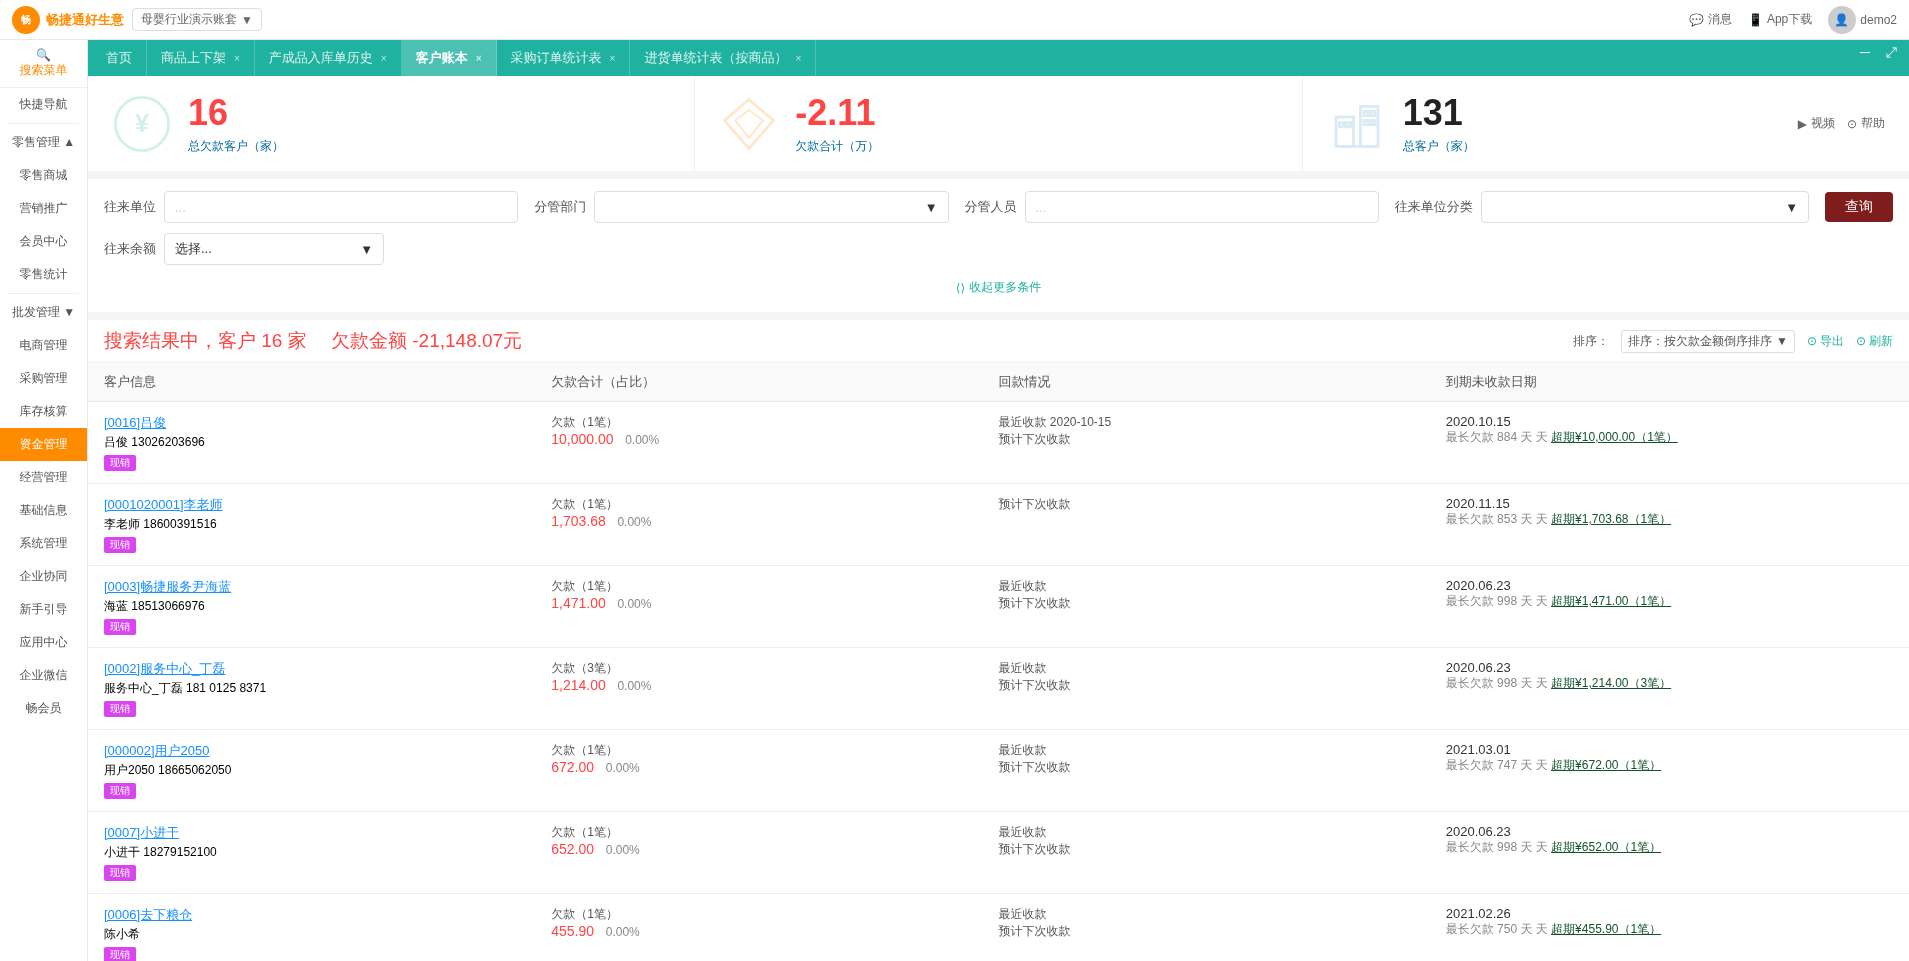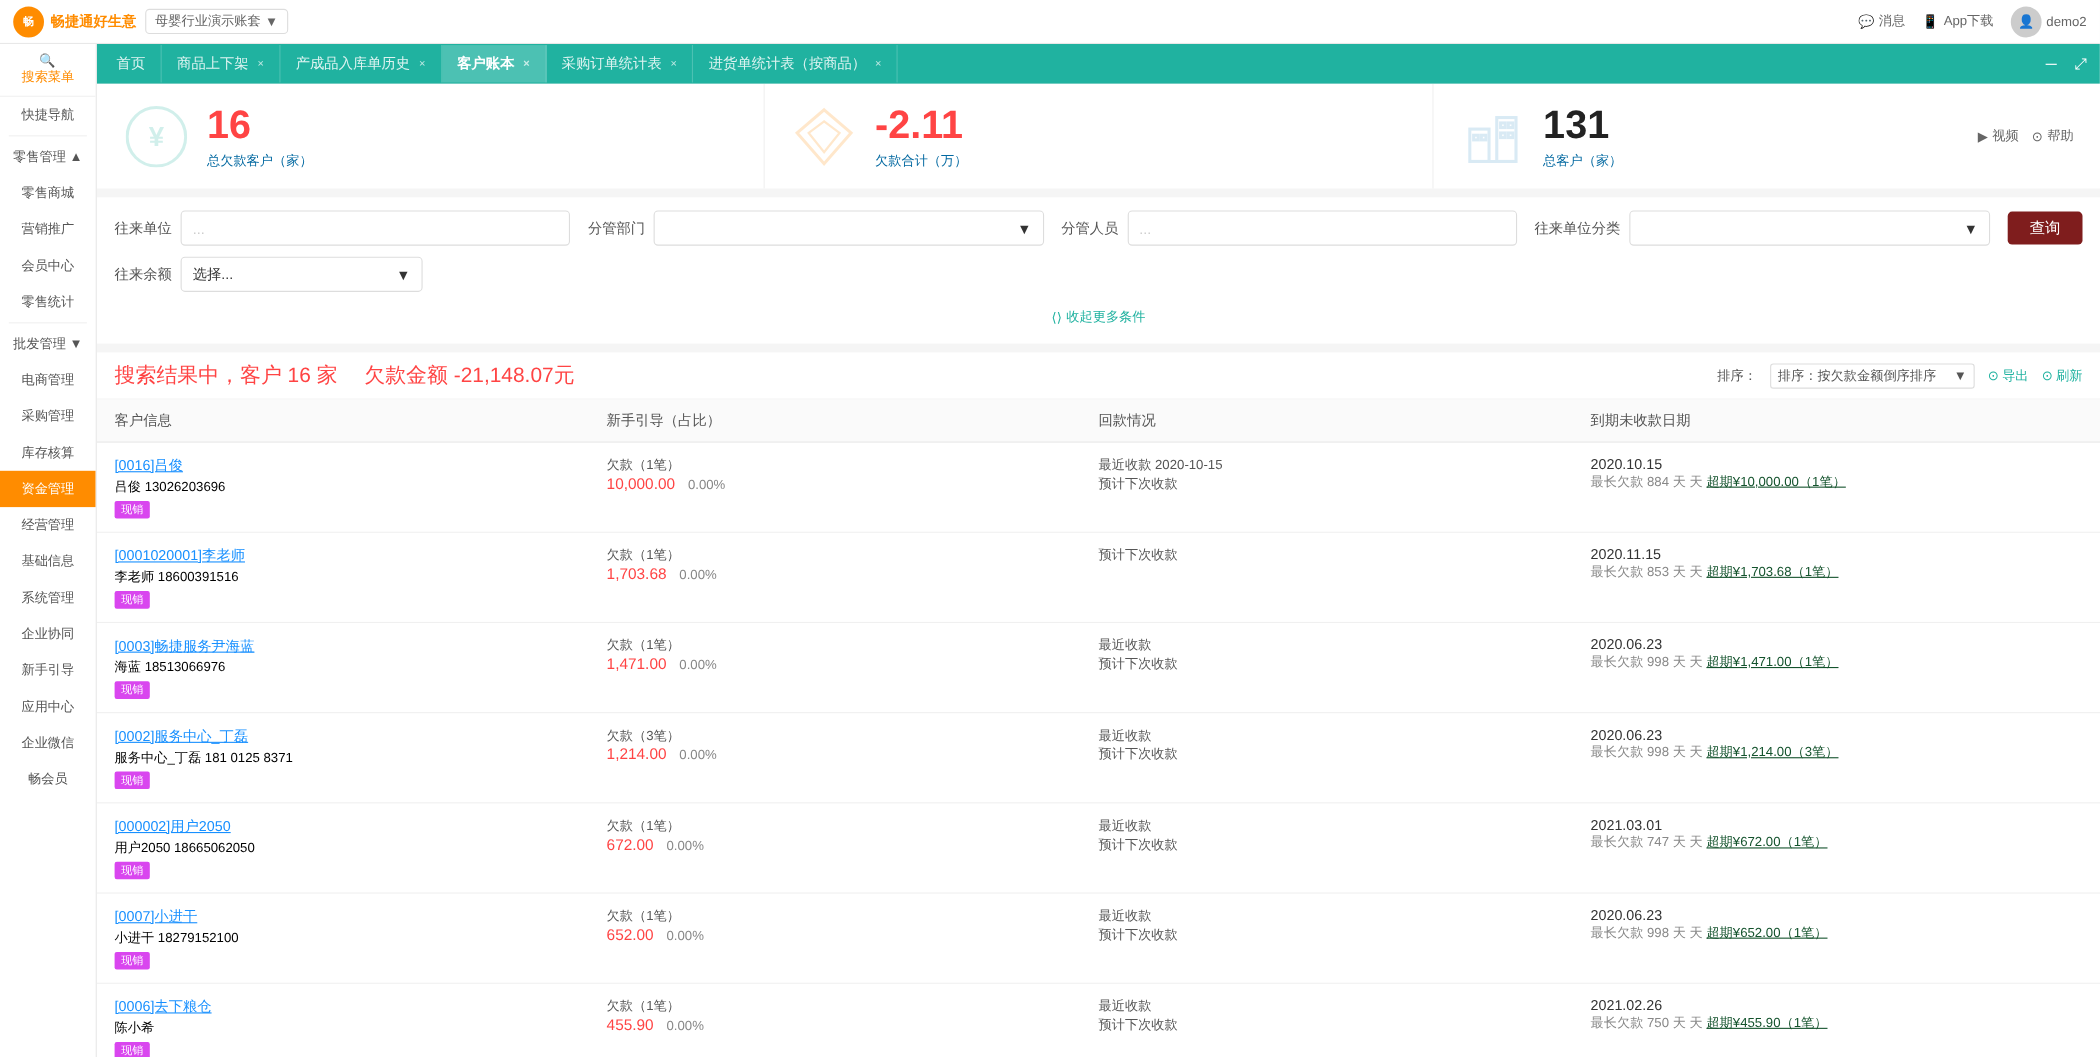--- a/index.html
+++ b/index.html
@@ -21,21 +21,21 @@
     .main-layout { display: flex; flex: 1; overflow: hidden; }
 
     
     .sidebar { width: 88px; background: #fff; border-right: 1px solid #e8e8e8; display: flex; flex-direction: column; overflow-y: auto; }
     .sidebar-search { padding: 8px; text-align: center; font-size: 12px; color: #ff8c00; cursor: pointer; border-bottom: 1px solid #f0f0f0; }
     .sidebar-item { padding: 8px 4px; text-align: center; font-size: 12px; color: #555; cursor: pointer; position: relative; }
     .sidebar-item.active { background: #ff8c00; color: #fff; }
     .sidebar-divider { height: 1px; background: #f0f0f0; margin: 2px 8px; }
 
     
-    .tab-bar { background: #20b2a0; display: flex; align-items: center; padding: 0 8px; min-height: 36px; }
+    .tab-bar { background: #20b2a0; display: flex; padding: 0 8px; min-height: 36px; }
     .tab { display: flex; align-items: center; gap: 4px; padding: 8px 14px; color: rgba(255,255,255,0.85); cursor: pointer; font-size: 13px; border-right: 1px solid rgba(255,255,255,0.2); white-space: nowrap; }
     .tab.active { background: rgba(255,255,255,0.2); color: #fff; font-weight: bold; }
     .tab:first-child { padding-left: 10px; }
     .tab-close { font-size: 10px; color: rgba(255,255,255,0.7); margin-left: 4px; cursor: pointer; }
     .tab-bar-right { margin-left: auto; display: flex; gap: 8px; }
     .tab-bar-icon { color: #fff; cursor: pointer; font-size: 14px; padding: 4px; }
 
     
     .content-area { flex: 1; overflow-y: auto; background: #f5f5f5; }
 
@@ -61,21 +61,21 @@
     .filter-input .dots { color: #ccc; }
     .filter-select { flex: 1; border: 1px solid #ddd; border-radius: 4px; padding: 5px 10px; font-size: 13px; color: #333; cursor: pointer; display: flex; align-items: center; justify-content: space-between; min-height: 32px; }
     .filter-btn { background: #7f1d1d; color: #fff; border: none; border-radius: 4px; padding: 6px 20px; font-size: 14px; cursor: pointer; white-space: nowrap; }
     .collapse-btn { text-align: center; color: #20b2a0; font-size: 12px; cursor: pointer; padding: 4px; display: flex; align-items: center; justify-content: center; gap: 4px; }
 
     
     .result-bar { background: #fff; padding: 8px 16px; display: flex; align-items: center; justify-content: space-between; border-bottom: 1px solid #f0f0f0; }
     .result-info { font-size: 19px; color: #555; }
     .result-info span { color: #ff4444; }
     .result-actions { display: flex; align-items: center; gap: 12px; font-size: 12px; color: #555; }
-    .sort-select { border: 1px solid #ddd; border-radius: 3px; padding: 2px 6px; font-size: 12px; cursor: pointer; display: flex; align-items: center; gap: 16px; }
+    .sort-select { border: 1px solid #ddd; border-radius: 3px; padding: 2px 6px; font-size: 12px; cursor: pointer; display: flex; align-items: center; gap: 4px; }
     .action-btn { display: flex; align-items: center; gap: 3px; cursor: pointer; color: #20b2a0; }
 
     
     .data-table { background: #fff; width: 100%; }
     .table-header { display: grid; grid-template-columns: 2fr 2fr 2fr 2fr; padding: 10px 16px; background: #fafafa; border-bottom: 1px solid #e8e8e8; font-weight: normal; font-size: 13px; color: #555; }
     .table-row { display: grid; grid-template-columns: 2fr 2fr 2fr 2fr; padding: 12px 16px; border-bottom: 1px solid #f0f0f0; align-items: start; }
     .customer-name { color: #1890ff; cursor: pointer; font-size: 13px; text-decoration: underline; }
     .customer-sub { color: #000000; font-size: 12px; margin-top: 2px; }
     .tag { display: inline-block; background: #d946ef; color: #fff; font-size: 10px; padding: 1px 6px; border-radius: 2px; margin-top: 4px; }
     .amount-red { color: #ff4444; font-size: 14px; margin-top: 2px; }
@@ -307,21 +307,21 @@
             <div class="action-btn">
               <span>⊙</span>
               <span>刷新</span>
             </div>
           </div>
         </div>
 
         <div class="data-table">
           <div class="table-header">
             <div>客户信息</div>
-            <div>新手引导（占比）</div>
+            <div>欠款合计（占比）</div>
             <div>回款情况</div>
             <div>到期未收款日期</div>
           </div>
 
           <div id="table-body">
               <div class="table-row">
     <div>
       <div class="customer-name">[0016]吕俊</div>
       <div class="customer-sub">吕俊  13026203696</div>
       <span class="tag">现销</span>

